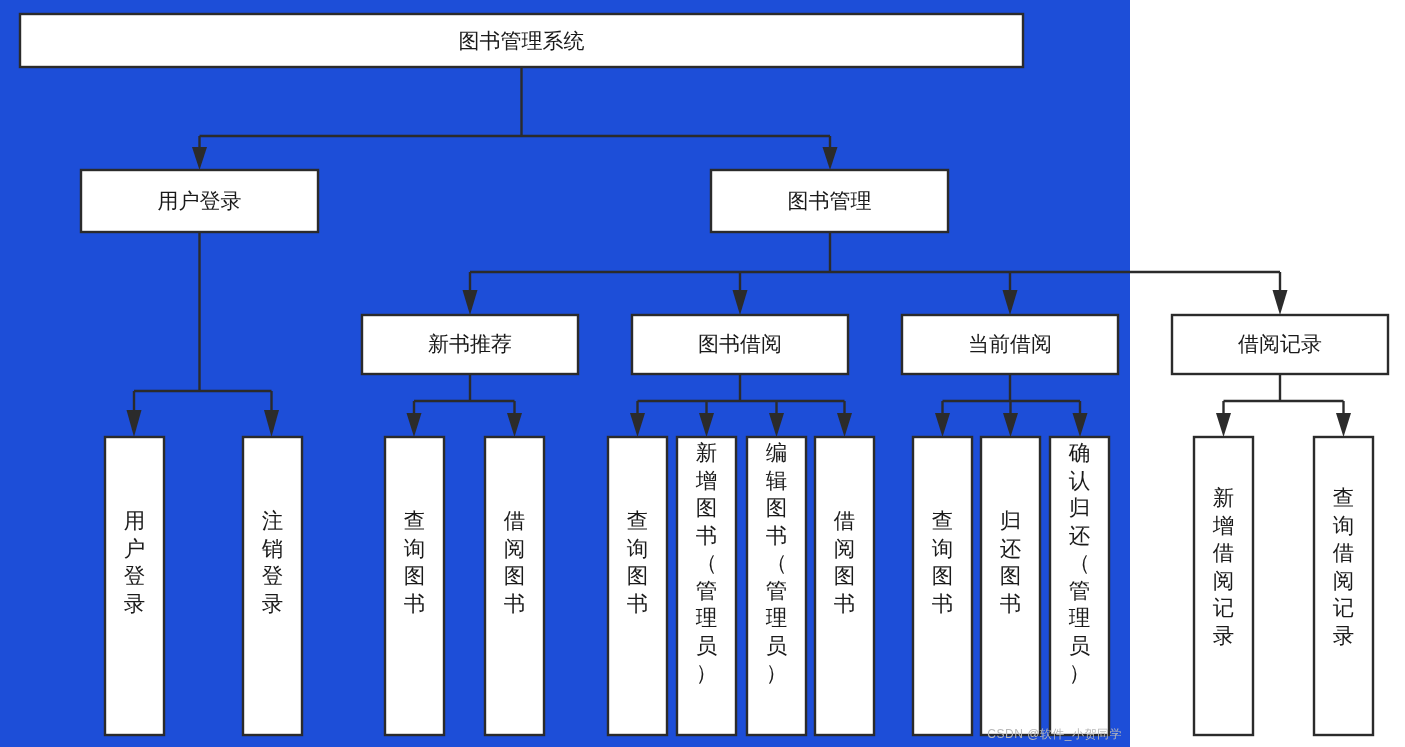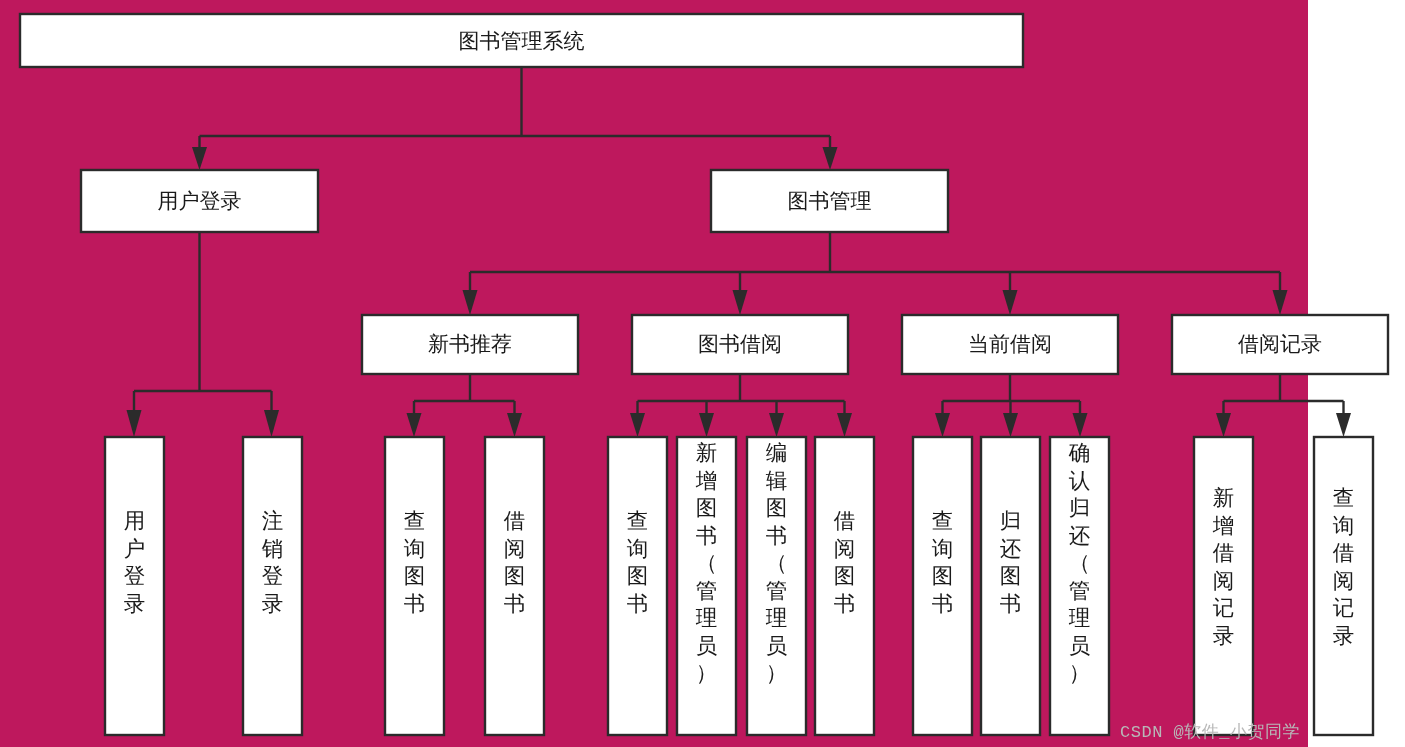--- a/index.html
+++ b/index.html
@@ -8,23 +8,23 @@
     background: #ffffff;
   }
   body {
     width: 1405px;
     height: 747px;
     font-family: "DejaVu Sans", "Liberation Sans", sans-serif;
     overflow: hidden;
   }
   #diagram-root {
     position: relative;
-    width: 1308px;
+    width: 1130px;
     height: 747px;
-    background: #be185d;
+    background: #1d4ed8;
   }
   svg#tree-svg {
     position: absolute;
     left: 0;
     top: 0;
     width: 1405px;
     height: 747px;
   }
   .node-box {
     fill: #ffffff;
@@ -51,22 +51,22 @@
   .node-label-vertical {
     font-family: "DejaVu Sans", "Liberation Sans", sans-serif;
     fill: #1a1a1a;
     font-size: 21.5px;
     text-anchor: middle;
   }
   .watermark {
     position: absolute;
     right: 8px;
     bottom: 4px;
-    font-family: Liberation Mono, monospace;
-    font-size: 17px;
+    font-family: Liberation Sans, sans-serif;
+    font-size: 12px;
     color: #b8b8b8;
     letter-spacing: 0.5px;
     white-space: nowrap;
     user-select: none;
   }
 </style>
 </head>
 <body>
 
 <div id="diagram-root">

